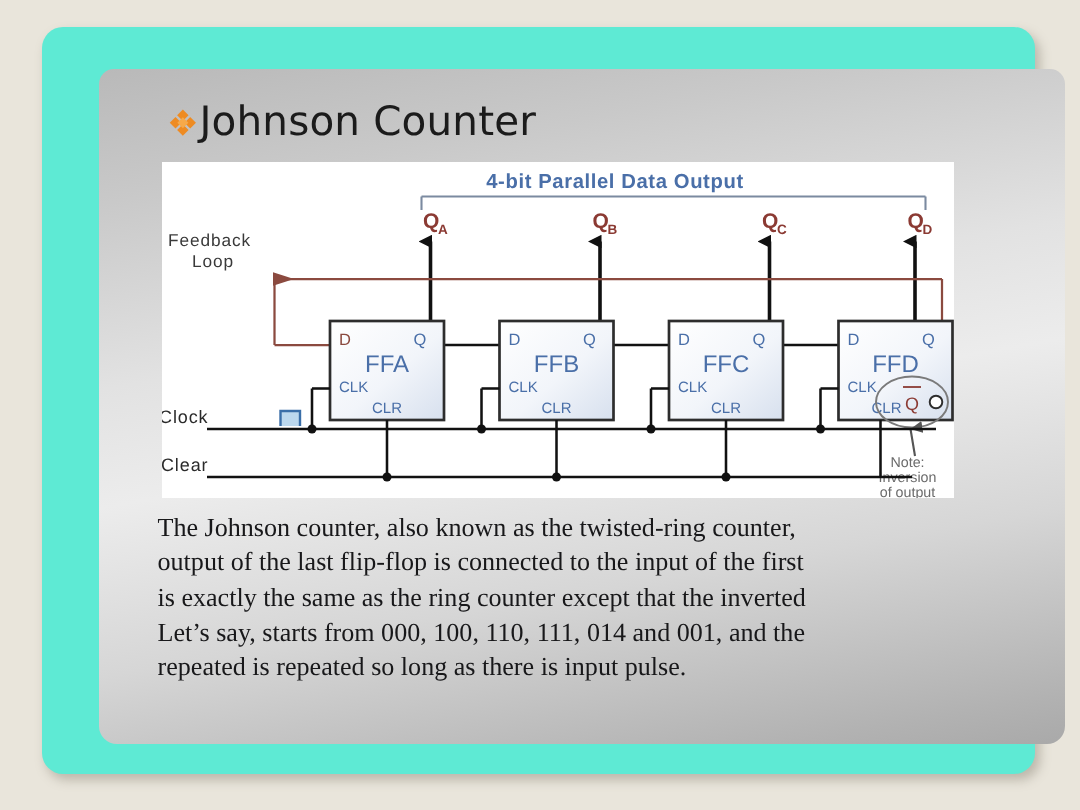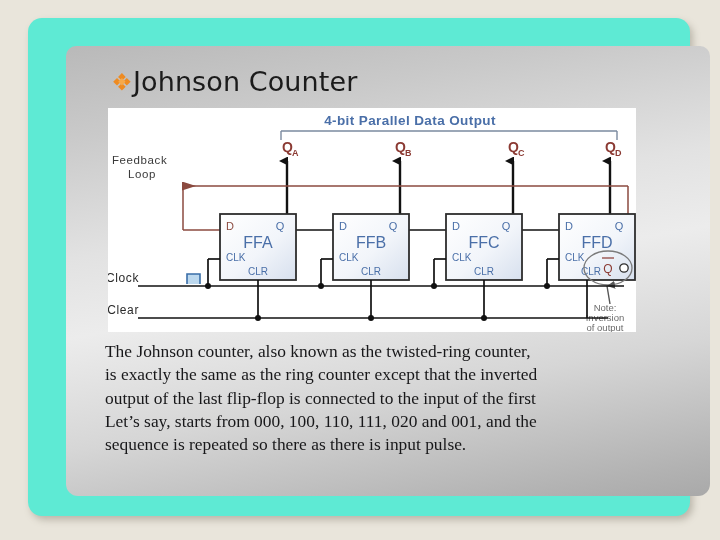--- a/index.html
+++ b/index.html
@@ -259,21 +259,21 @@
             <circle cx="150" cy="210" r="3"></circle>
             <circle cx="263" cy="210" r="3"></circle>
             <circle cx="376" cy="210" r="3"></circle>
           </g>
           <text x="31" y="206" font-family="Liberation Sans, sans-serif" font-size="12" fill="#2a2a2a" letter-spacing="0.6" text-anchor="end">Clear</text>
         </svg>
       </div>
 
       <div id="body-text">
         <p>The Johnson counter, also known as the twisted-ring counter,</p>
+        <p>output of the last flip-flop is connected to the input of the first</p>
         <p>is exactly the same as the ring counter except that the inverted</p>
-        <p>output of the last flip-flop is connected to the input of the first</p>
-        <p>Let’s say, starts from 000, 100, 110, 111, 020 and 001, and the</p>
-        <p>sequence is repeated so there as there is input pulse.</p>
+        <p>Let’s say, starts from 000, 100, 110, 111, 014 and 001, and the</p>
+        <p>repeated is repeated so long as there is input pulse.</p>
       </div>
 
     </div>
   </div>
 </div>
 
 </body></html>

